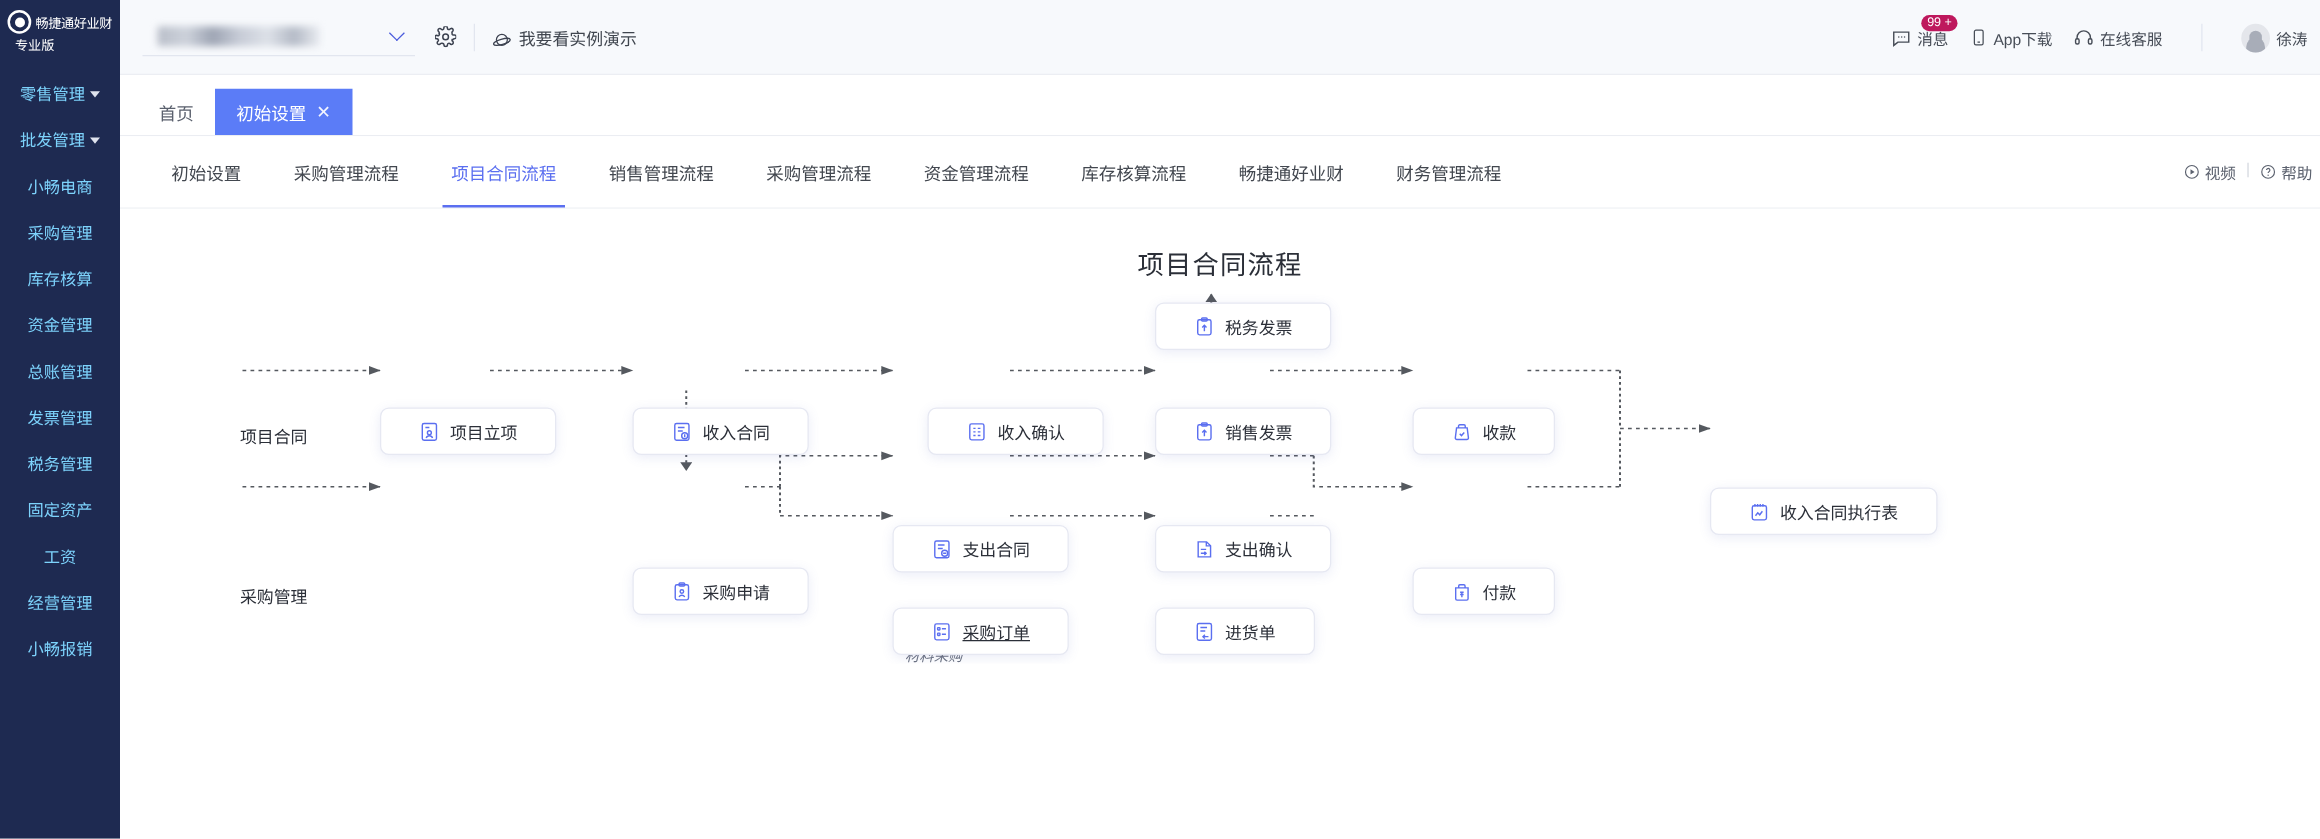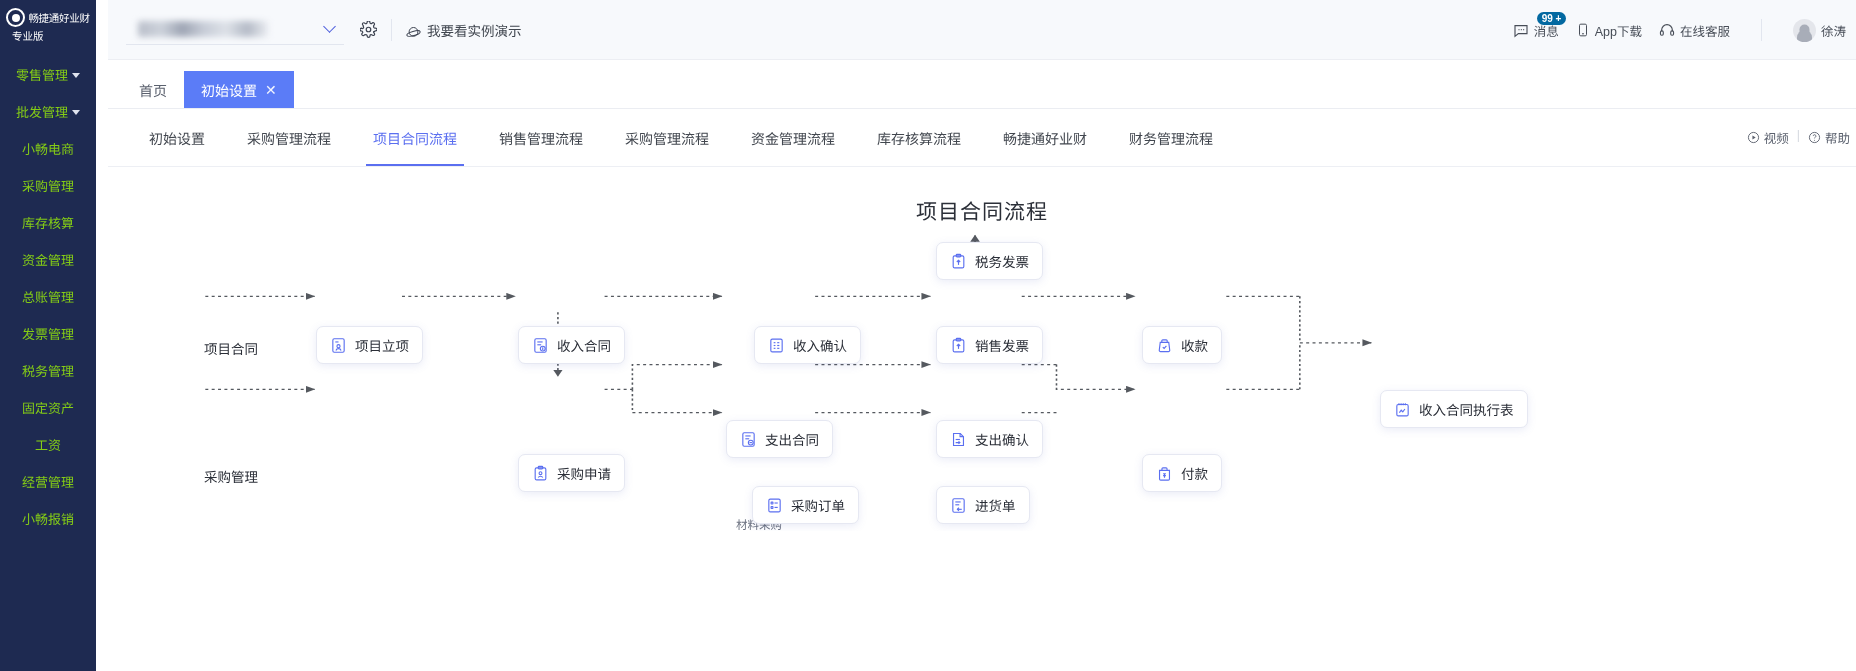--- a/index.html
+++ b/index.html
@@ -2,21 +2,21 @@
 <html lang="zh-CN"><head>
 <meta charset="utf-8">
 <title>畅捷通好业财 - 初始设置</title>
 <style>
   * { box-sizing: border-box; margin: 0; padding: 0; }
   html, body {
     width: 1856px; height: 671px;
     font-family: "Liberation Sans", "DejaVu Sans", sans-serif;
     background: #ffffff; overflow: hidden;
   }
-  .app { position: relative; width: 1856px; height: 531px; display: flex; gap: 12px; }
+  .app { position: relative; width: 1856px; height: 531px; display: flex; }
 
   
   .sidebar {
     width: 96px; height: 671px; background: #1e2a51;
     flex: 0 0 96px; position: relative; z-index: 5;
     display: flex; flex-direction: column; align-items: center;
   }
   .brand { width: 96px; padding: 8px 0 6px 0; text-align: center; }
   .brand-row { display: flex; align-items: center; justify-content: center; gap: 3px; }
   .logo-mark {
@@ -30,21 +30,21 @@
   .brand-name {
     color: #ffffff; font-size: 10.5px; letter-spacing: -.3px; white-space: nowrap;
   }
   .brand-sub {
     color: #ffffff; font-size: 10.5px; text-align: left;
     padding-left: 12px; margin-top: 1px;
   }
   .menu { width: 96px; margin-top: 7px; }
   .menu-item {
     height: 37px; display: flex; align-items: center; justify-content: center;
-    color: #84cc16; font-size: 13px; cursor: pointer; gap: 4px; white-space: nowrap;
+    color: #7dd3fc; font-size: 13px; cursor: pointer; gap: 4px; white-space: nowrap;
   }
   .caret-down {
     width: 0; height: 0; border-left: 4.5px solid transparent;
     border-right: 4.5px solid transparent; border-top: 5.5px solid #dfe3ee;
     display: inline-block; margin-top: 2px;
   }
 
   
   .right { flex: 1; display: flex; flex-direction: column; min-width: 0; }
 
@@ -76,23 +76,23 @@
   }
   .hdr-right {
     position: absolute; right: 10px; top: 0; height: 60px;
     display: flex; align-items: center; gap: 17px;
   }
   .hdr-btn {
     display: flex; align-items: center; gap: 5px; color: #474d57;
     font-size: 12.5px; cursor: pointer; position: relative;
   }
   .badge {
-    position: absolute; top: -9px; left: 24px; background: #0369a1; color: #fff;
+    position: absolute; top: -9px; left: 24px; background: #be185d; color: #fff;
     border-radius: 9px; font-size: 10px; padding: 1px 5px 1.5px 5px;
-    line-height: 11px; font-weight: bold; white-space: nowrap;
+    line-height: 11px; font-weight: normal; white-space: nowrap;
   }
   .avatar {
     width: 23px; height: 23px; border-radius: 50%; background: #e4e6eb;
     display: flex; align-items: flex-end; justify-content: center; overflow: hidden;
   }
   .avatar::before {
     content: ""; width: 15px; height: 13px; border-radius: 8px 8px 0 0;
     background: #a8adb8; margin-bottom: -1px; box-shadow: 0 -8px 0 -2.5px #a8adb8;
   }
   .user-name { color: #474d57; font-size: 12.5px; }
@@ -137,27 +137,27 @@
   .diagram-title {
     position: absolute; left: 0; right: 0; top: 28px; text-align: center;
     font-size: 21px; color: #2b2f38; letter-spacing: 1px;
   }
   svg.wires { position: absolute; left: 0; top: 0; width: 100%; height: 100%; }
 
   .lane-label {
     position: absolute; font-size: 13.5px; color: #2b2f38; white-space: nowrap;
   }
   .edge-label {
-    position: absolute; font-size: 11.5px; color: #6c7280; white-space: nowrap;
+    position: absolute; font-size: 11.5px; color: #6c7280; white-space: nowrap; font-style: italic;
   }
   .node {
     position: absolute; height: 38px; background: #ffffff;
     border: 1px solid #e6e8f2; border-radius: 7px;
     box-shadow: 0 2px 9px rgba(92,106,196,.13);
-    display: flex; align-items: center; gap: 8px; padding: 0 13px;
+    display: flex; align-items: center; gap: 8px; padding: 0 30px;
     font-size: 13.5px; color: #2b2f38; cursor: pointer; white-space: nowrap;
   }
   .node svg { flex: 0 0 auto; }
 </style>
 </head>
 <body>
 
 <div class="app">
 
   <aside class="sidebar">
@@ -485,21 +485,21 @@
       <div class="node" style="left:828px; top:253px;">
         <svg width="17" height="17" viewBox="0 0 24 24" fill="none" stroke="#5b6ff0" stroke-width="1.6">
           <path d="M5 3.5h9.5L19 8v12.5H5z"></path>
             <path d="M14.2 3.6V8H18.8"></path>
           <line x1="8" y1="12" x2="14" y2="12"></line>
             <path d="M8 16.4h5.4M12 14.6l2 1.8-2 1.8"></path>
         </svg>
         <span>支出确认</span>
       </div>
 
-      <div class="node" style="left:644px; top:319px;">
+      <div class="node" style="left:618px; top:319px;text-decoration:underline;">
         <svg width="17" height="17" viewBox="0 0 24 24" fill="none" stroke="#5b6ff0" stroke-width="1.6">
           <rect x="4" y="3" width="16" height="18" rx="2"></rect>
           <rect x="7.2" y="7.2" width="2.6" height="2.6" rx=".5"></rect>
           <rect x="7.2" y="13.4" width="2.6" height="2.6" rx=".5"></rect>
           <line x1="12" y1="8.5" x2="16.6" y2="8.5"></line>
             <line x1="12" y1="14.7" x2="16.6" y2="14.7"></line>
         </svg>
         <span>采购订单</span>
       </div>
 

